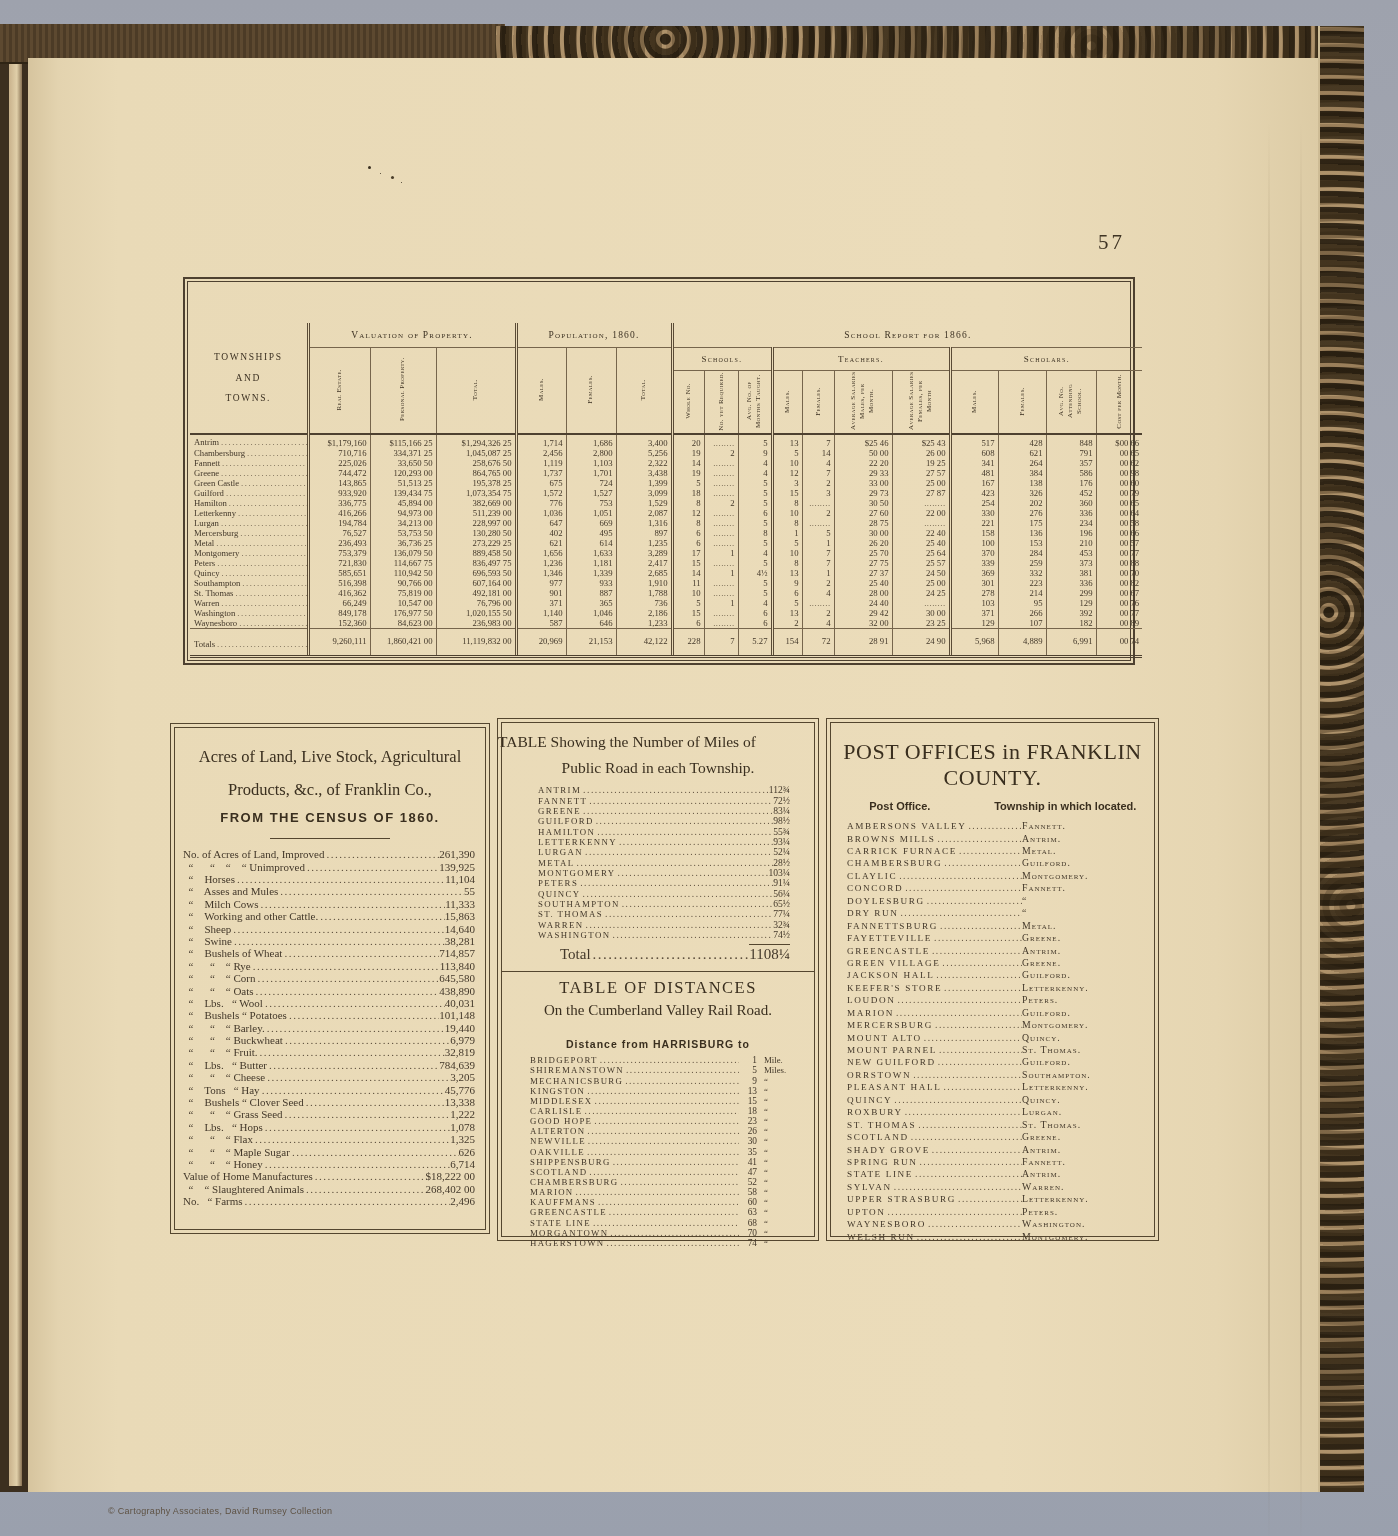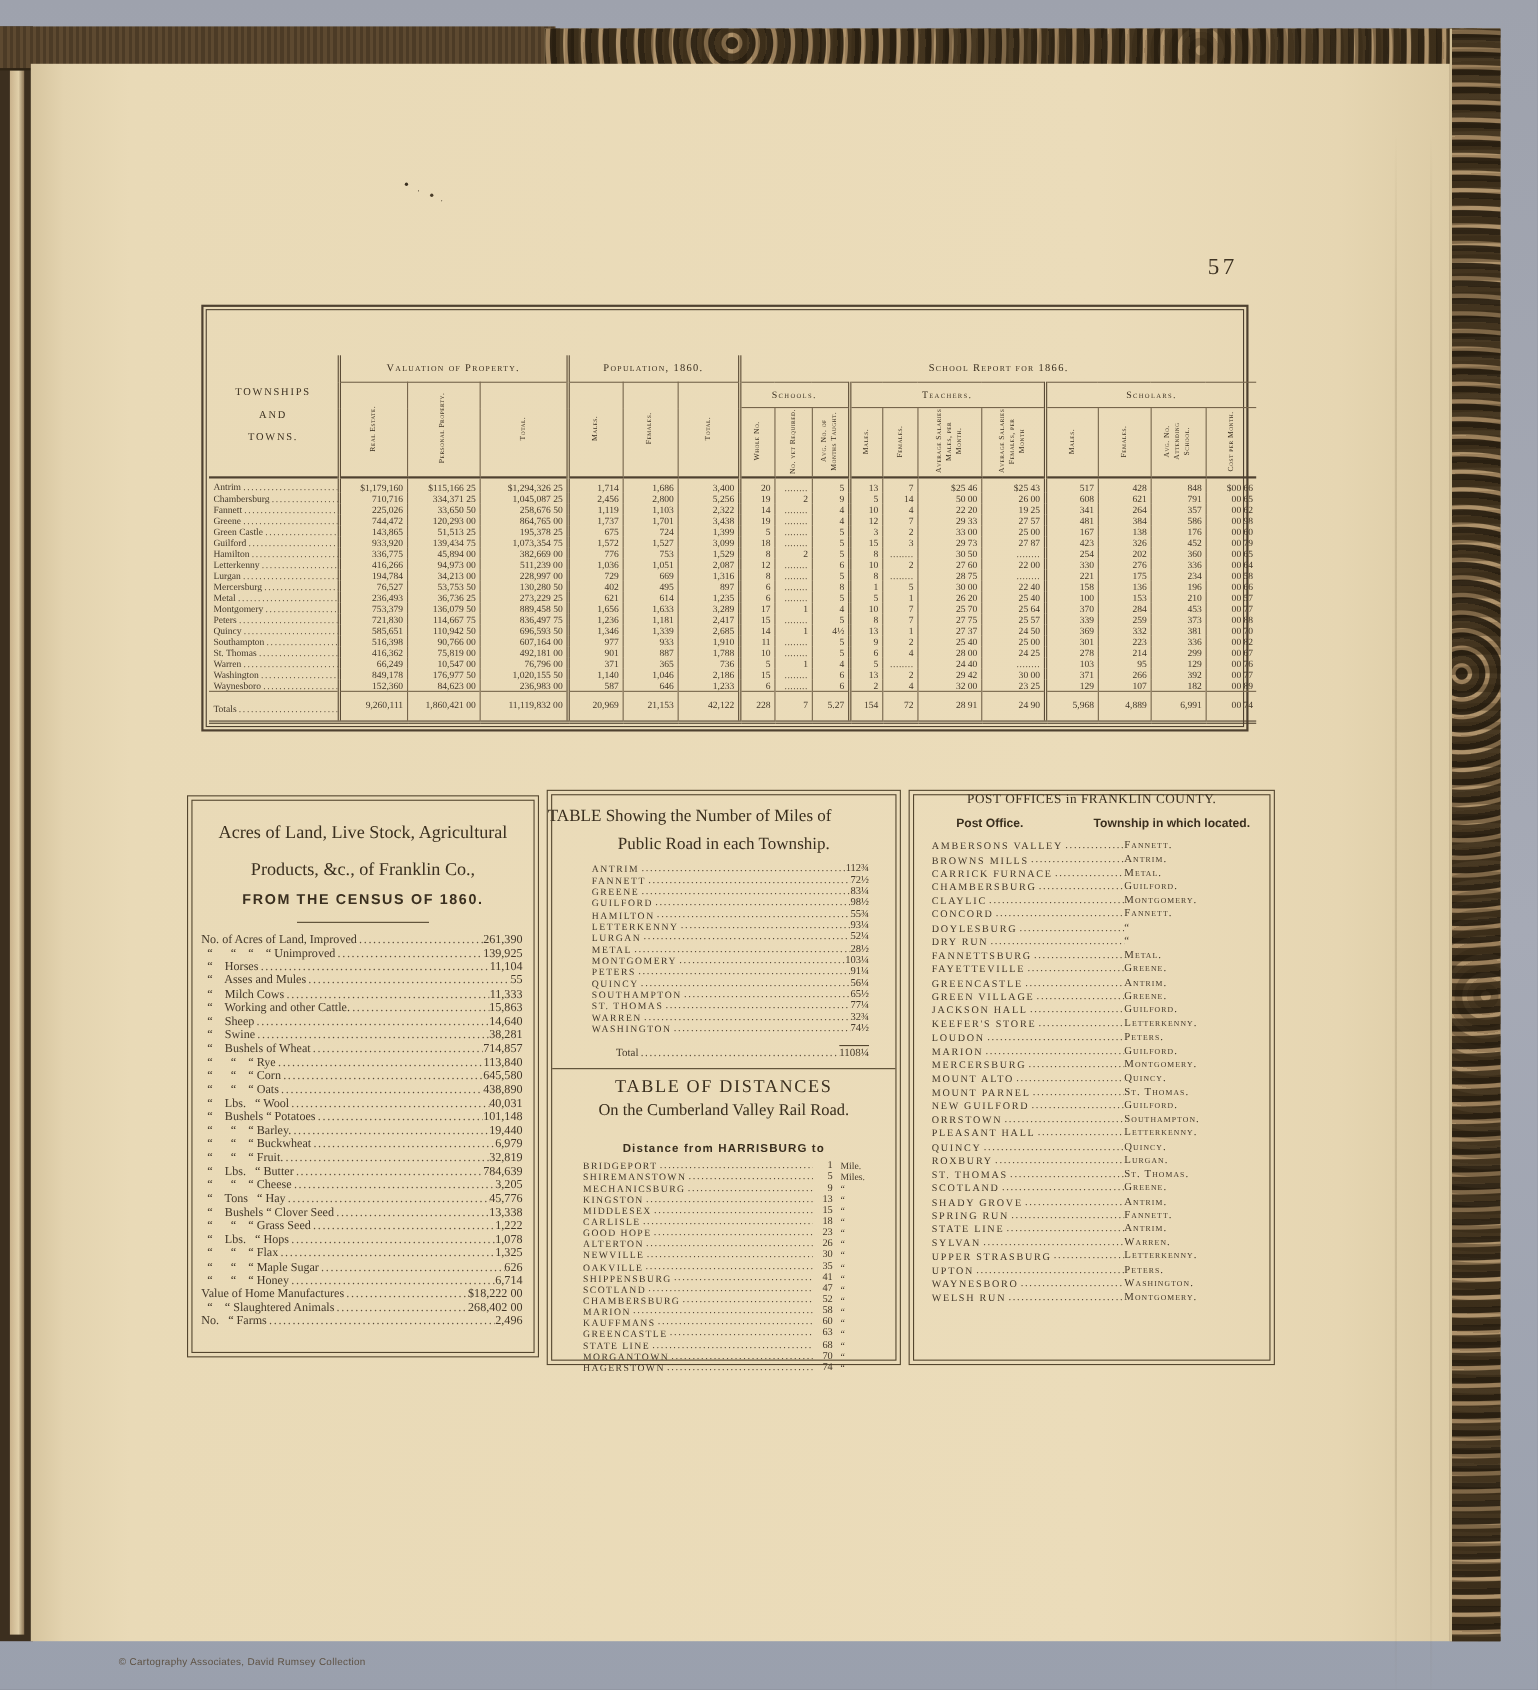--- a/index.html
+++ b/index.html
@@ -67,32 +67,32 @@
   .c-items{padding:0 14px 0 12px;font-size:11px;text-align:right;}
   .row{display:flex;align-items:flex-end;}
   .c-items .row{height:12.4px;line-height:12.3px;}
   .lab{white-space:pre;}
   .valx{white-space:nowrap;}
   .r-title{margin-top:14px;text-align:left;font-size:15.5px;line-height:1.1;color:#3a2f1f;}
   .r-title2{margin-top:9px;text-align:center;font-size:15.5px;color:#3a2f1f;}
   .r-items{padding:0 28px 0 40px;margin-top:8px;font-size:9.6px;}
   .r-items .row{height:10.35px;line-height:10.2px;}
   .r-items .lab{letter-spacing:1.4px;font-size:8.8px;}
-  .r-total{display:flex;align-items:flex-end;padding:0 28px 0 62px;margin-top:9px;height:14px;font-size:10px;}
+  .r-total{display:flex;align-items:flex-end;padding:0 28px 0 62px;margin-top:9px;height:14px;font-size:15px;}
   .r-total .valx{border-top:1px solid #54462f;padding-top:1px;}
   .m-div{margin:8px 4px 0 4px;border-top:1.5px solid #54462f;}
   .d-title1{margin-top:6px;text-align:center;font-size:16.5px;letter-spacing:1.5px;color:#3a2f1f;}
   .d-title2{margin-top:4px;text-align:center;font-size:15px;color:#3a2f1f;}
   .d-sub{margin-top:19px;text-align:center;font-family:"Liberation Sans",sans-serif;font-weight:bold;font-size:10.5px;letter-spacing:1px;color:#3a2f1f;}
   .d-items{padding:0 18px 0 32px;margin-top:5px;font-size:9.4px;}
   .d-items .row{height:10.15px;line-height:10px;}
   .d-items .lab{letter-spacing:1.3px;font-size:8.8px;}
   .d-items .valx{width:18px;text-align:right;}
   .d-items .unit{width:36px;padding-left:7px;font-size:8.8px;}
-  .p-title{text-align:center;font-size:12px;letter-spacing:.5px;color:#3a2f1f;}
+  .p-title{margin-top:20px;text-align:center;font-size:22px;letter-spacing:.5px;color:#3a2f1f;}
   .p-heads{display:flex;margin-top:9px;font-family:"Liberation Sans",sans-serif;font-weight:bold;font-size:11px;color:#3a2f1f;}
   .p-heads .h1{flex:0 0 44%;text-align:center;}
   .p-heads .h2{flex:1;text-align:center;}
   .p-items{padding:0 18px 0 20px;margin-top:8px;font-size:9.6px;}
   .p-items .row{height:12.45px;line-height:12.3px;}
   .p-items .office{letter-spacing:1.6px;font-size:9.2px;white-space:nowrap;}
   .p-items .twp{flex:0 0 118px;font-variant:small-caps;letter-spacing:1px;font-size:9.8px;white-space:nowrap;}
 </style>
 </head>
 <body>
@@ -371,21 +371,21 @@
           <tr>
             <td class="namecell">
               <div class="fl">
                 <span class="nm">Lurgan</span>
                 <span class="ldr"></span>
               </div>
             </td>
             <td class="sep">194,784</td>
             <td>34,213 00</td>
             <td>228,997 00</td>
-            <td class="sep">729</td>
+            <td class="sep">647</td>
             <td>669</td>
             <td>1,316</td>
             <td class="sep">8</td>
             <td class="dots"></td>
             <td>5</td>
             <td class="sep">8</td>
             <td class="dots"></td>
             <td>28 75</td>
             <td class="dots"></td>
             <td class="sep">221</td>

